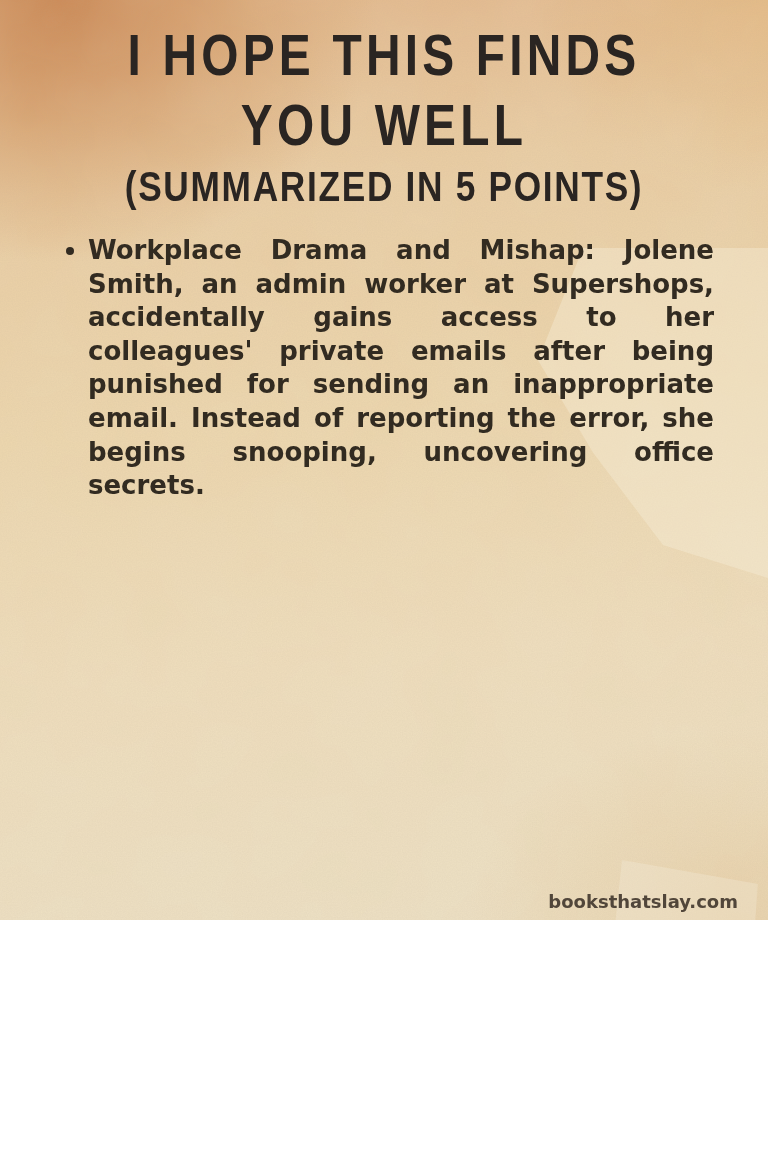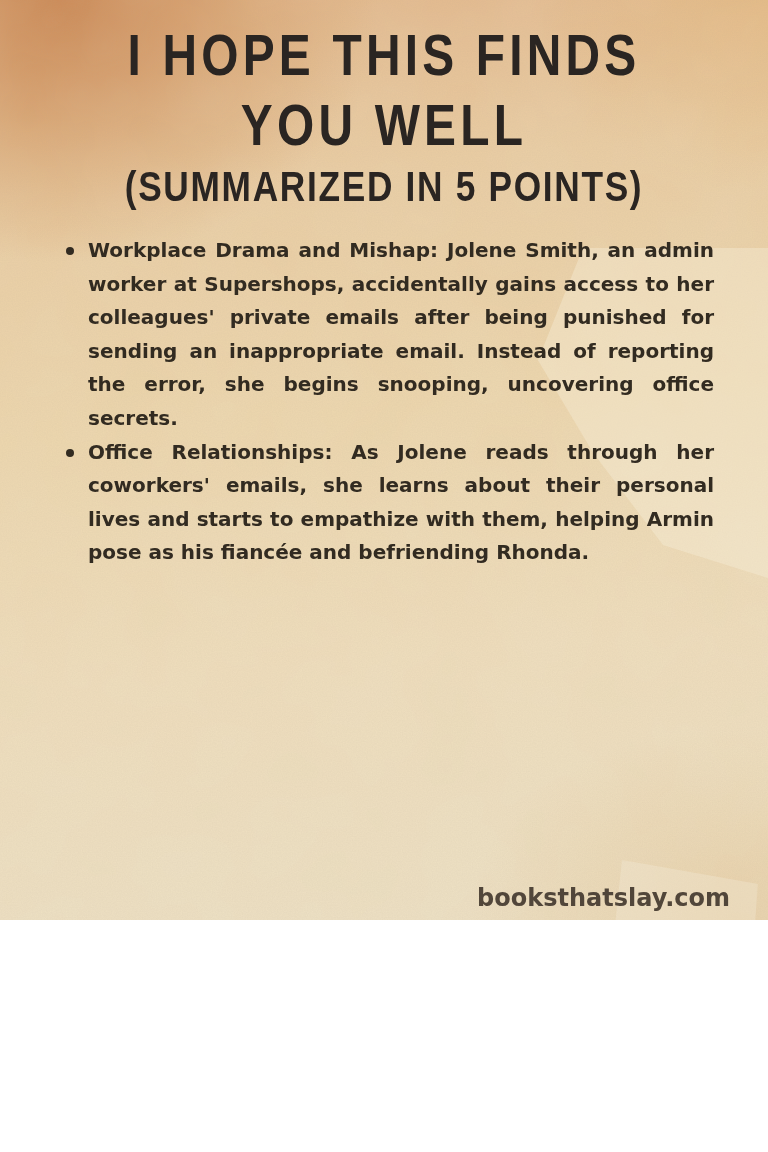--- a/index.html
+++ b/index.html
@@ -61,35 +61,35 @@
   .points{
     position:relative;z-index:2;
     list-style:none;
     margin:24px 54px 0 62px;padding:0;
   }
   .points li{
     position:relative;
     padding-left:26px;
     text-align:justify;
     font-weight:700;
-    font-size:20px;line-height:33.6px;
+    font-size:26px;line-height:33.6px;
     color:#322b21;
   }
   .points li::before{
     content:"";
     position:absolute;left:4px;top:13px;
     width:8px;height:8px;border-radius:50%;
     background:#322b21;
   }
 
   .watermark{
     position:absolute;z-index:2;
-    right:38px;bottom:8px;
+    right:30px;bottom:8px;
     font-weight:700;
-    font-size:24px;
+    font-size:18px;
     color:#51463a;
   }
 </style>
 </head>
 <body>
 
 <div class="poster">
 
   <svg class="grain" xmlns="http://www.w3.org/2000/svg" width="768" height="1152">
     <filter id="fineGrain">
@@ -111,18 +111,17 @@
   <header class="header">
     <h1 class="title">
       <span>I HOPE THIS FINDS</span><br>
       <span>YOU WELL</span>
     </h1>
     <div class="subtitle">(SUMMARIZED IN 5 POINTS)</div>
   </header>
 
   <ul class="points">
     <li>Workplace Drama and Mishap: Jolene Smith, an admin worker at Supershops, accidentally gains access to her colleagues' private emails after being punished for sending an inappropriate email. Instead of reporting the error, she begins snooping, uncovering office secrets.</li>
-    <li>Office Relationships: As Jolene reads through her coworkers' emails, she learns about their personal lives and starts to empathize with them, helping Armin pose as his fiancée and befriending Rhonda.</li>
   </ul>
 
   <div class="watermark">booksthatslay.com</div>
 
 </div>
 
 </body></html>

